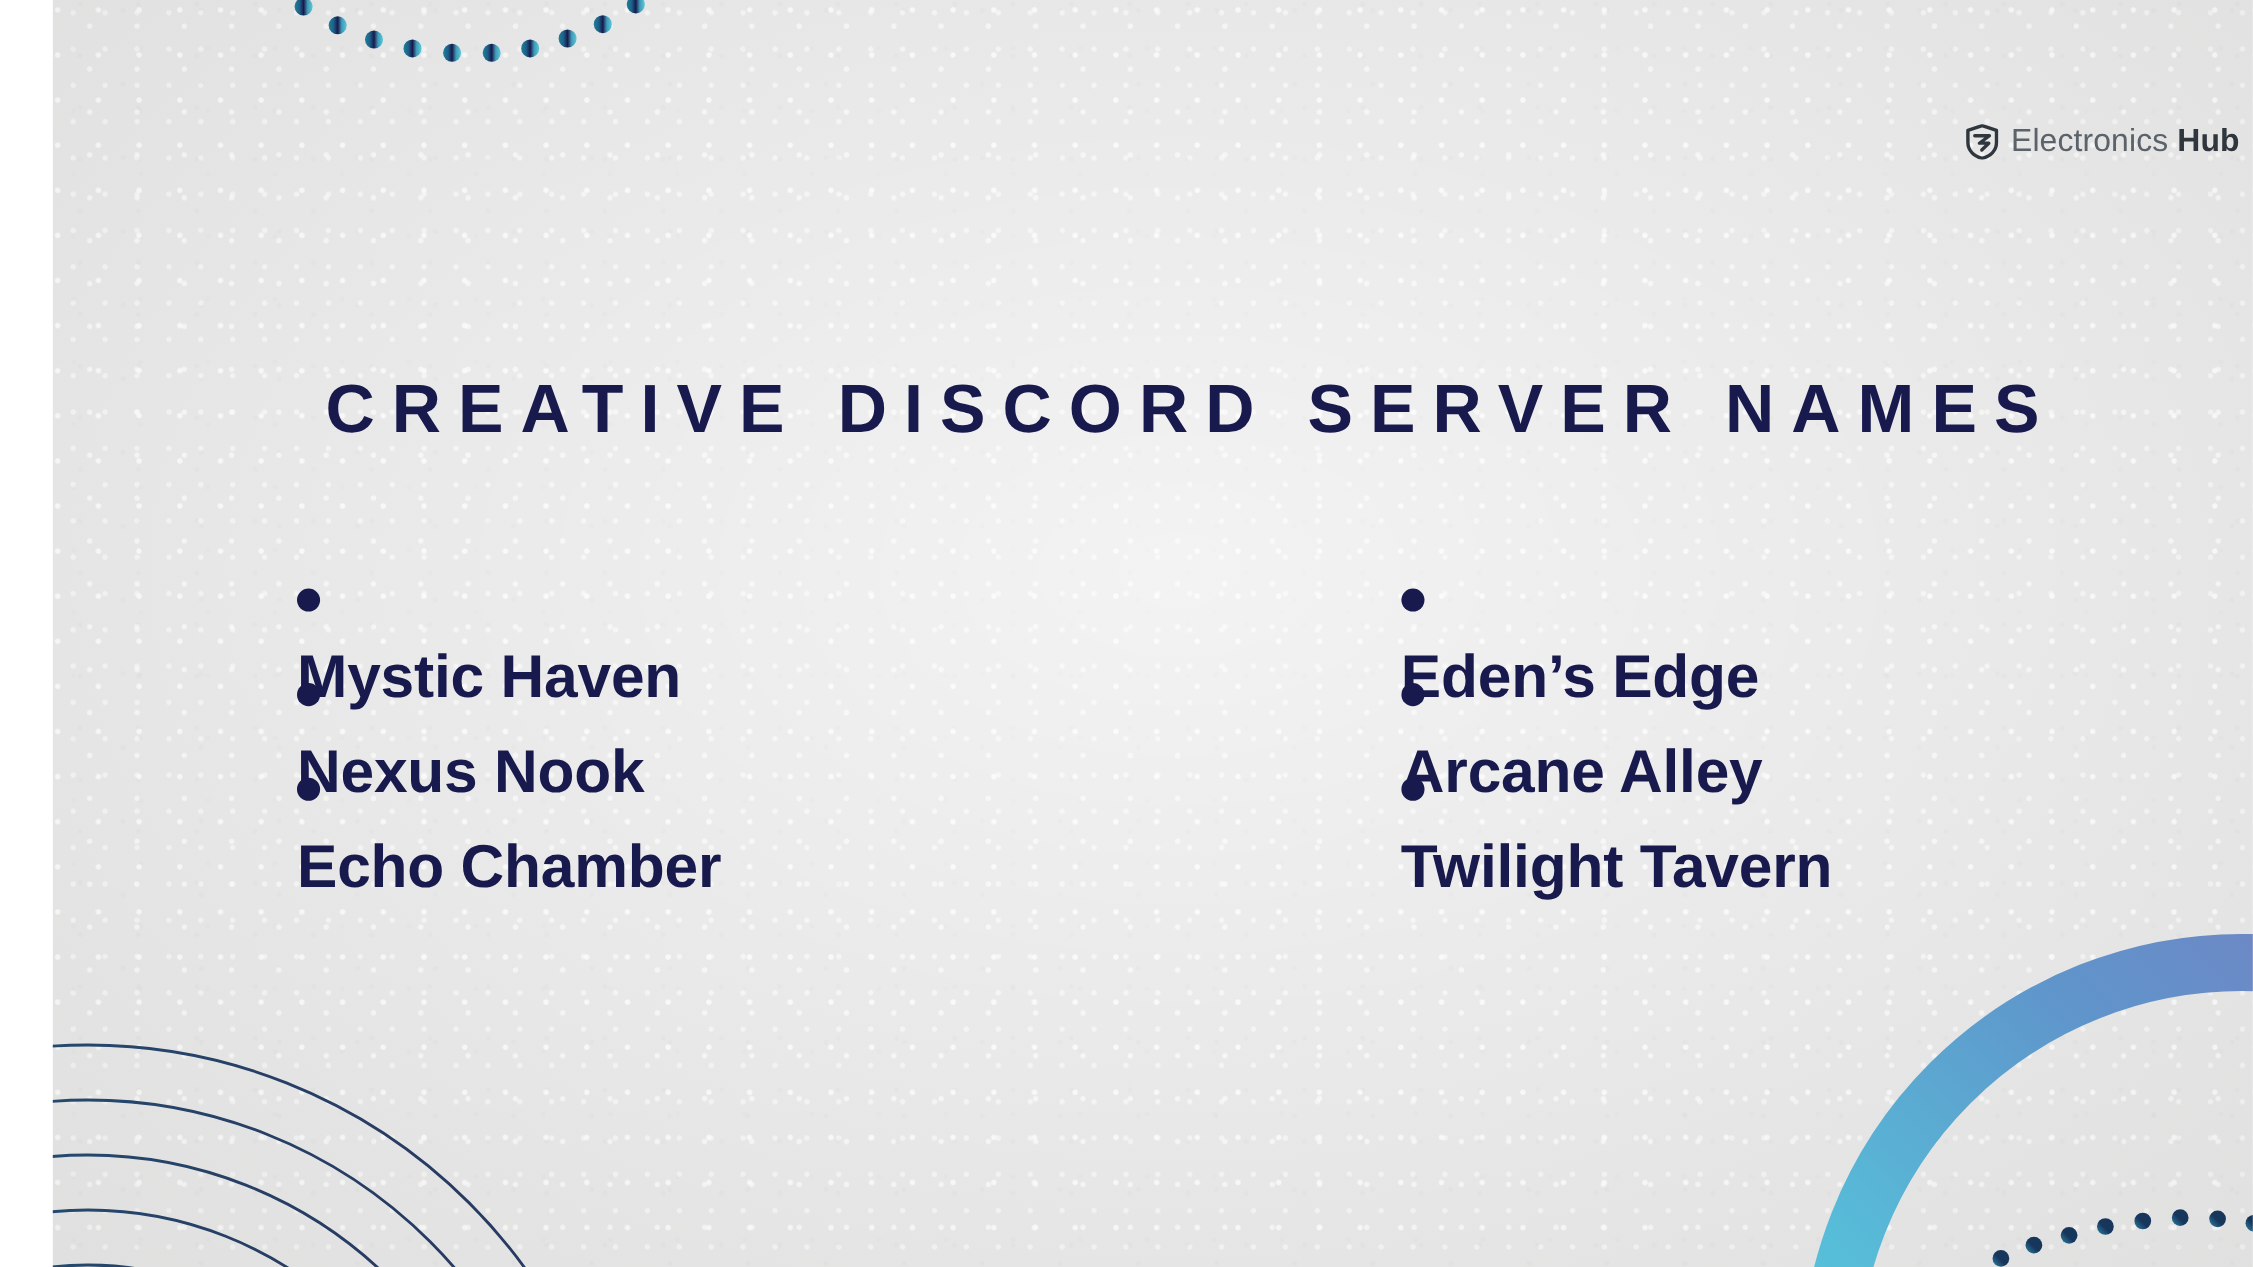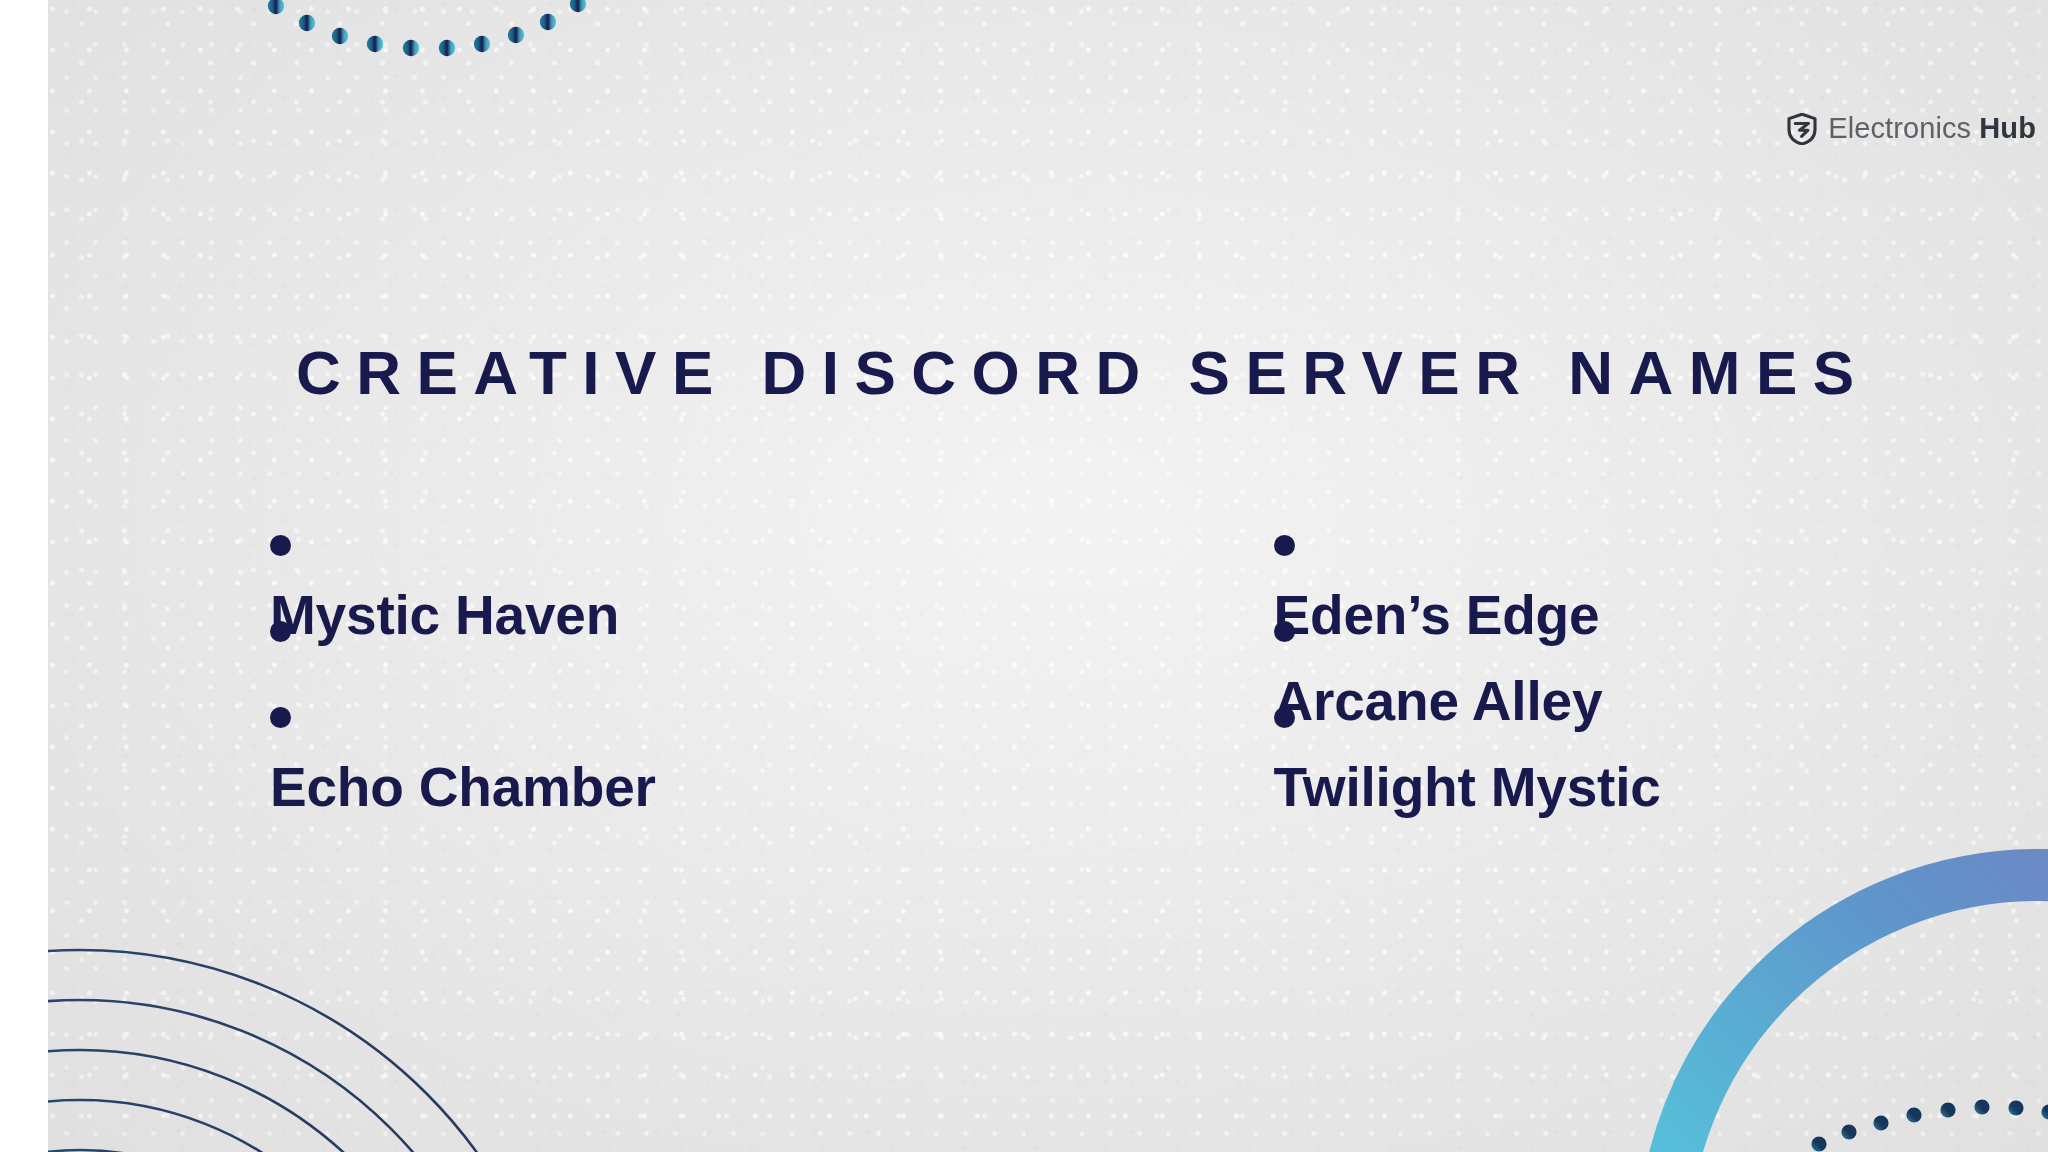--- a/index.html
+++ b/index.html
@@ -238,37 +238,38 @@
 
   <div id="name-columns">
 
     <div class="name-column left">
       <div class="name-item">
         <span class="name-bullet"></span>
         <span class="name-label">Mystic Haven</span>
       </div>
       <div class="name-item">
         <span class="name-bullet"></span>
+        <span class="name-label">Nexus Nook</span>
       </div>
       <div class="name-item">
         <span class="name-bullet"></span>
         <span class="name-label">Echo Chamber</span>
       </div>
     </div>
 
     <div class="name-column right">
       <div class="name-item">
         <span class="name-bullet"></span>
         <span class="name-label">Eden’s Edge</span>
       </div>
       <div class="name-item">
         <span class="name-bullet"></span>
         <span class="name-label">Arcane Alley</span>
       </div>
       <div class="name-item">
         <span class="name-bullet"></span>
-        <span class="name-label">Twilight Mystic</span>
+        <span class="name-label">Twilight Tavern</span>
       </div>
     </div>
 
   </div>
 
 </div>
 
 </body></html>

